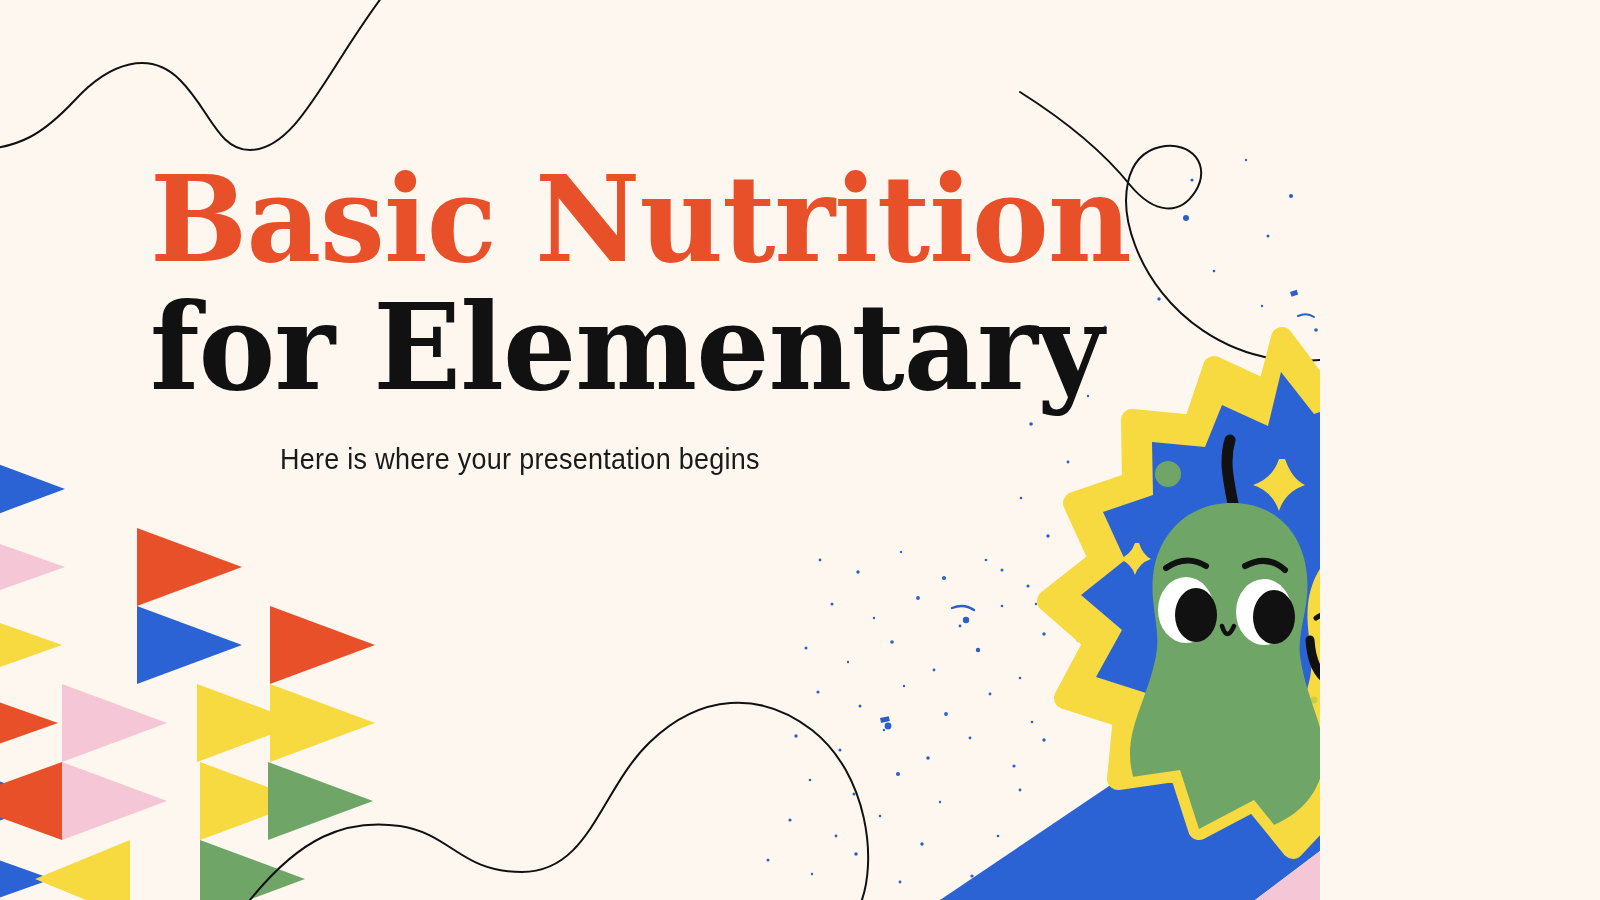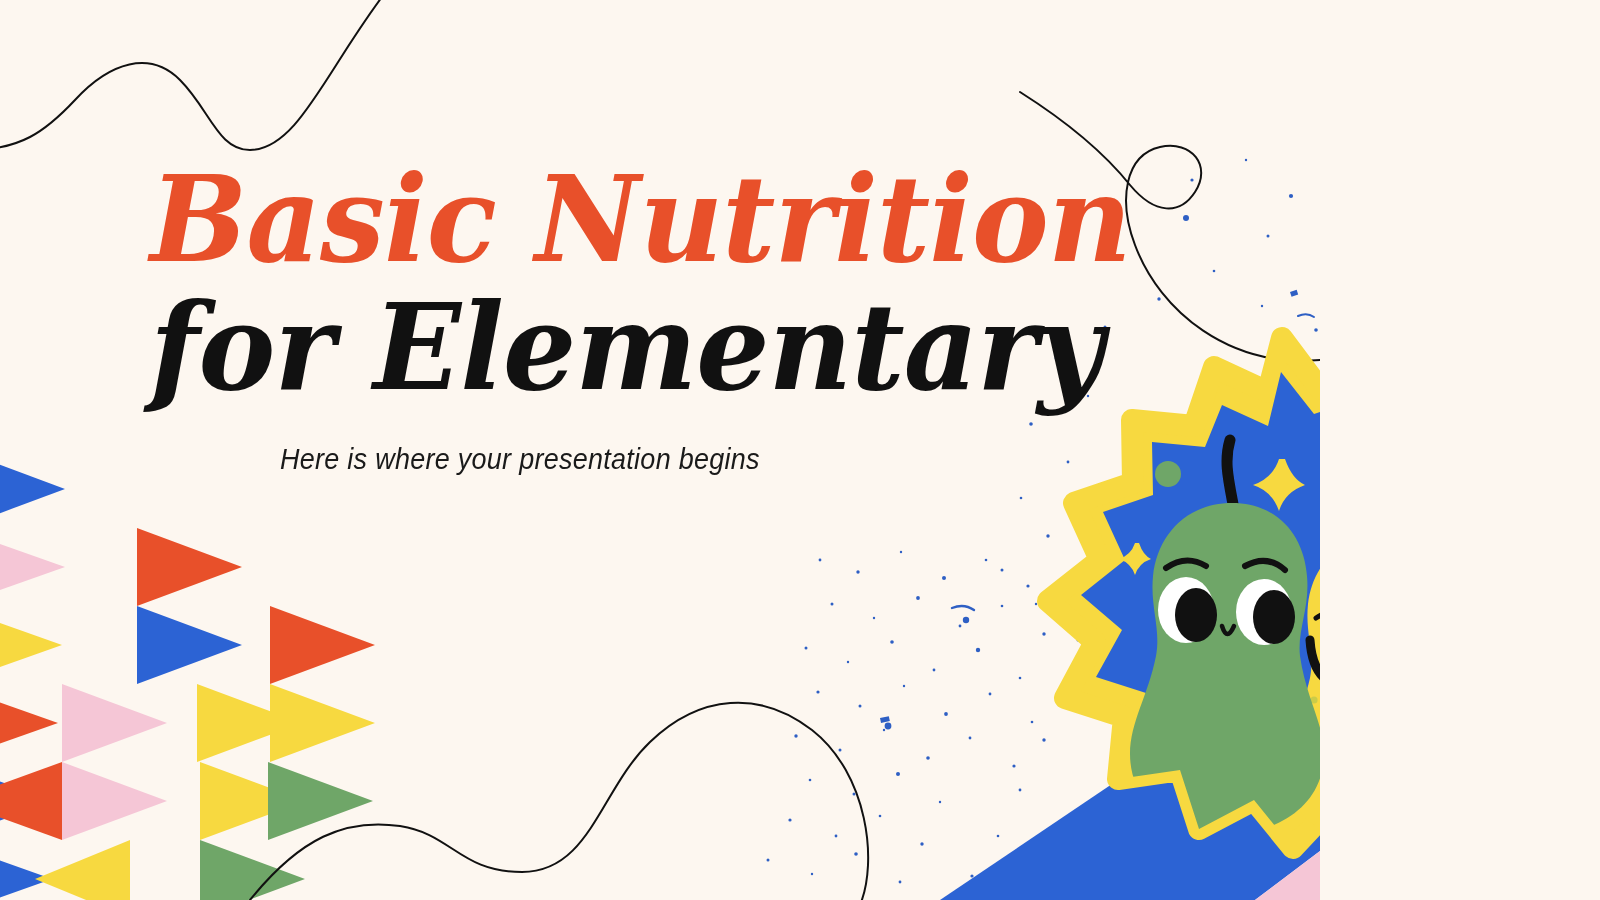--- a/index.html
+++ b/index.html
@@ -8,21 +8,20 @@
     width:1600px; height:900px;
     overflow:hidden;
     background:#FDF7F0;
     font-family:"Liberation Sans", sans-serif;
   }
   #slide {
     position:relative;
     width:1320px; height:900px;
     background:#FDF7F0;
     overflow:hidden;
-    font-style:italic;
   }
   .layer { position:absolute; top:0; left:0; width:1600px; height:900px; }
   .layer.svg-layer { pointer-events:none; }
 
   
   #title-block {
     position:absolute;
     left:150px; top:160px;
     width:900px;
     z-index:40;

